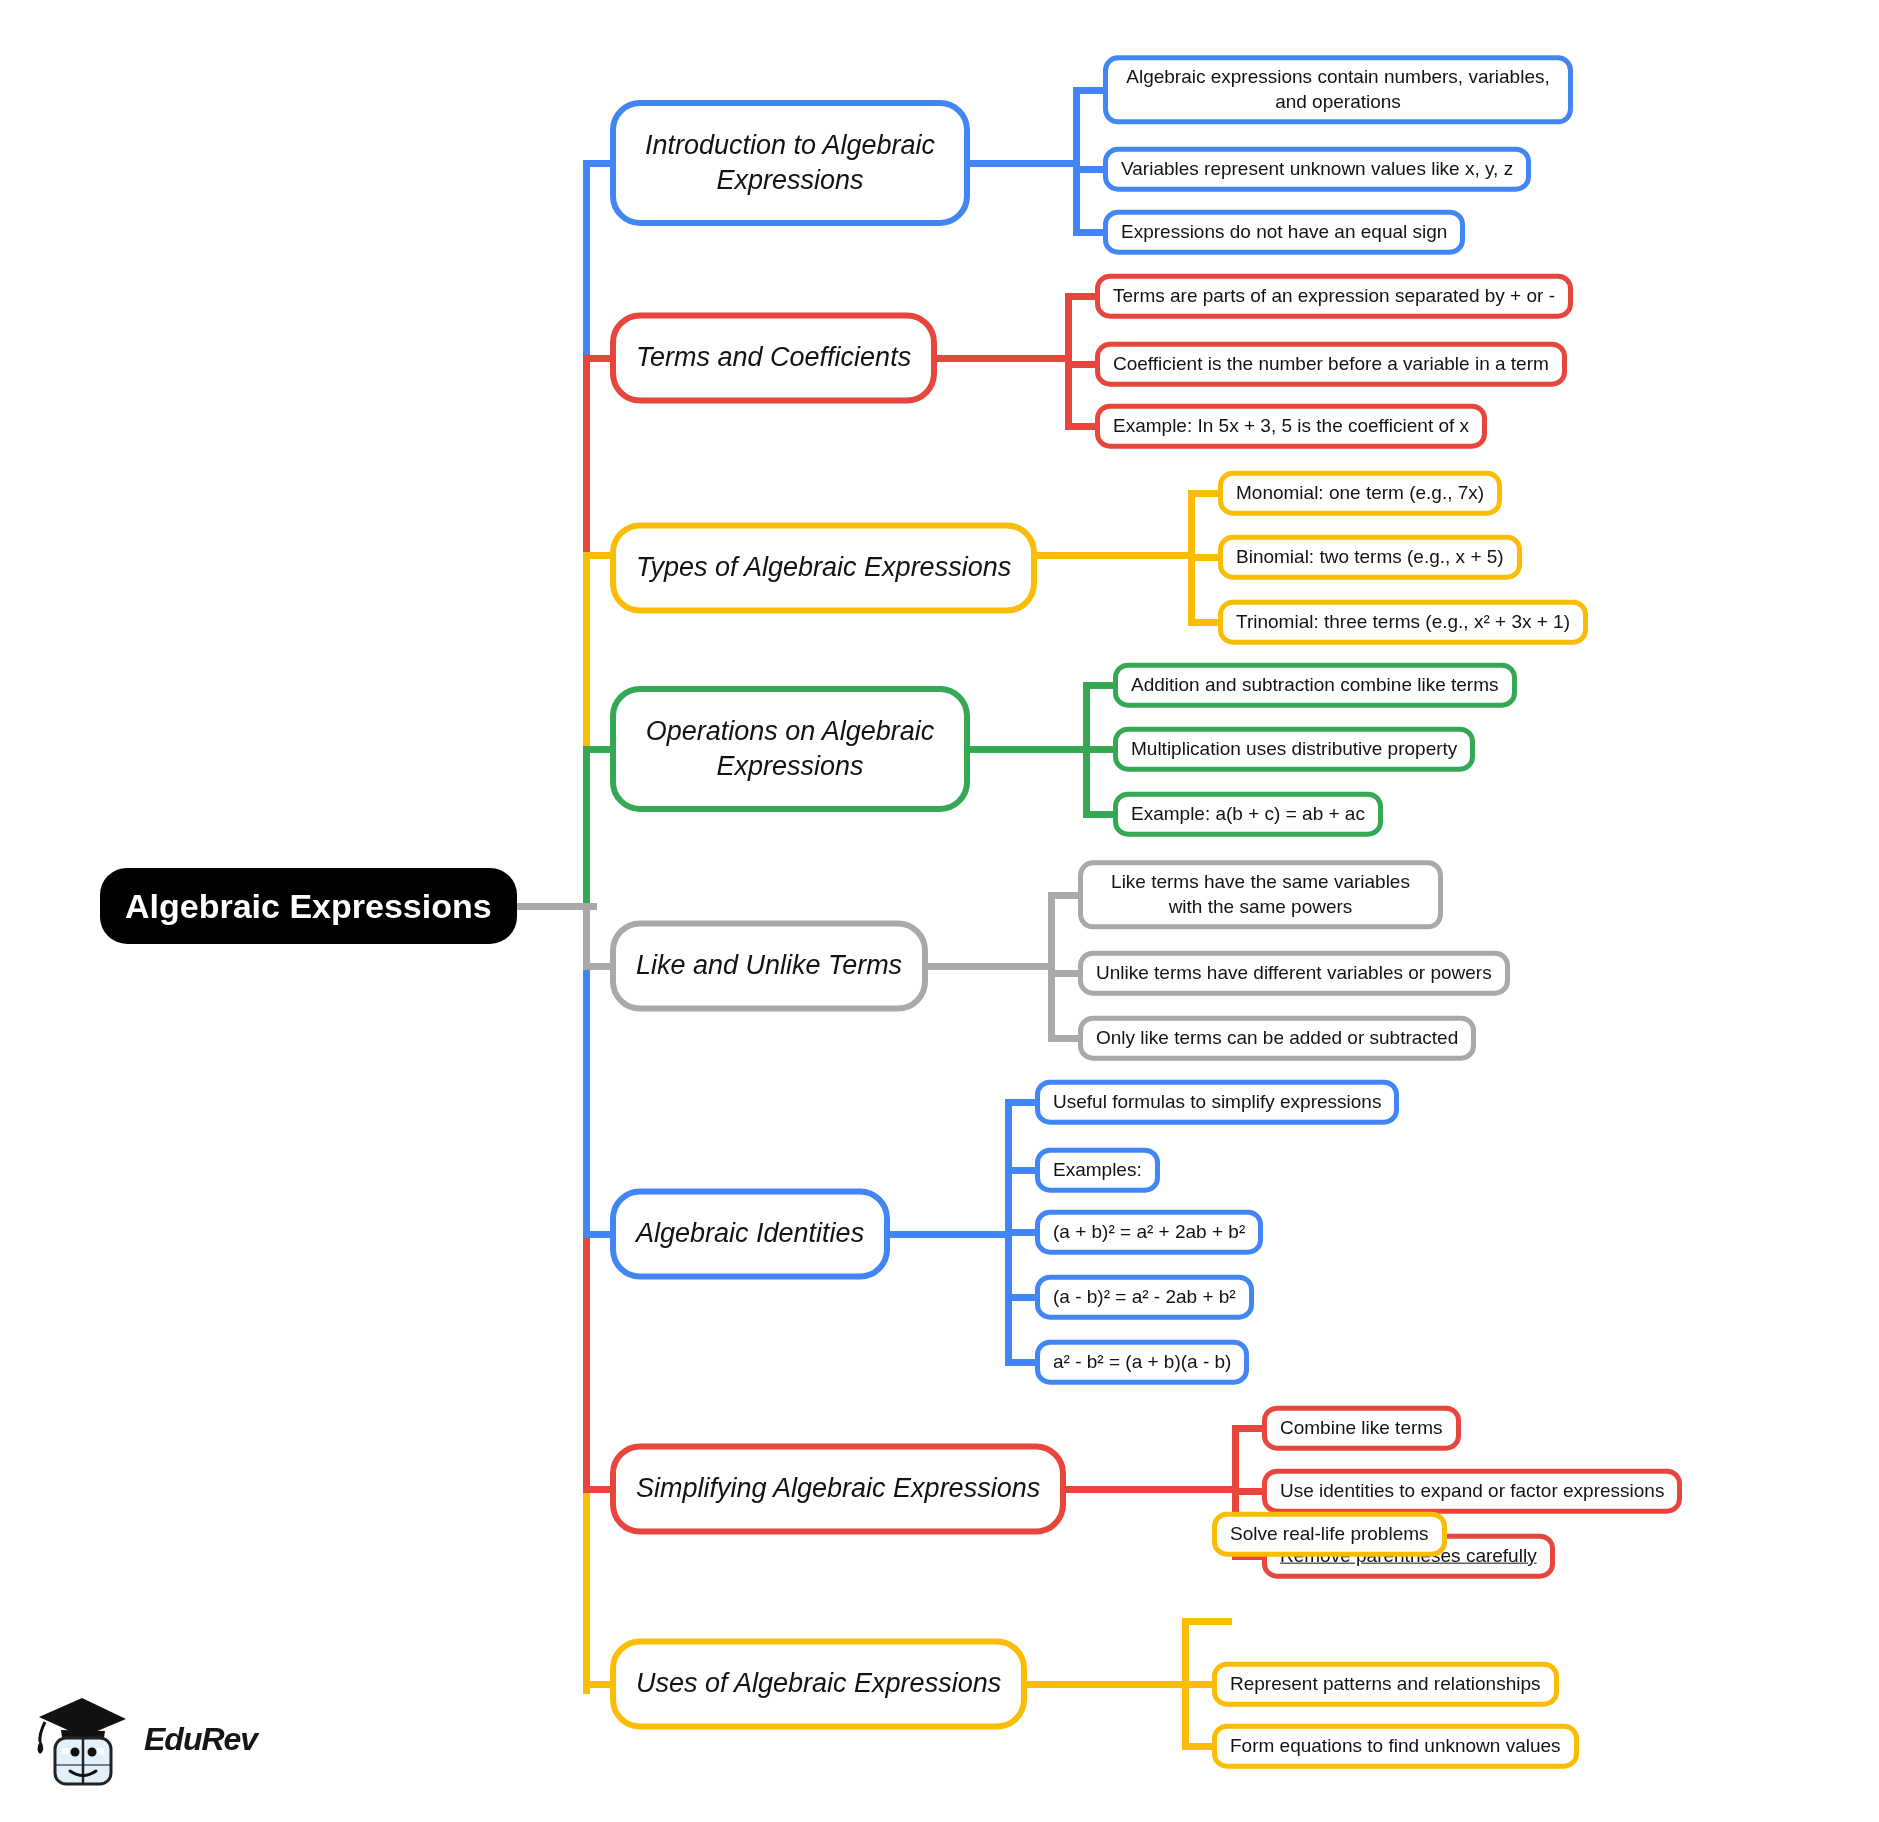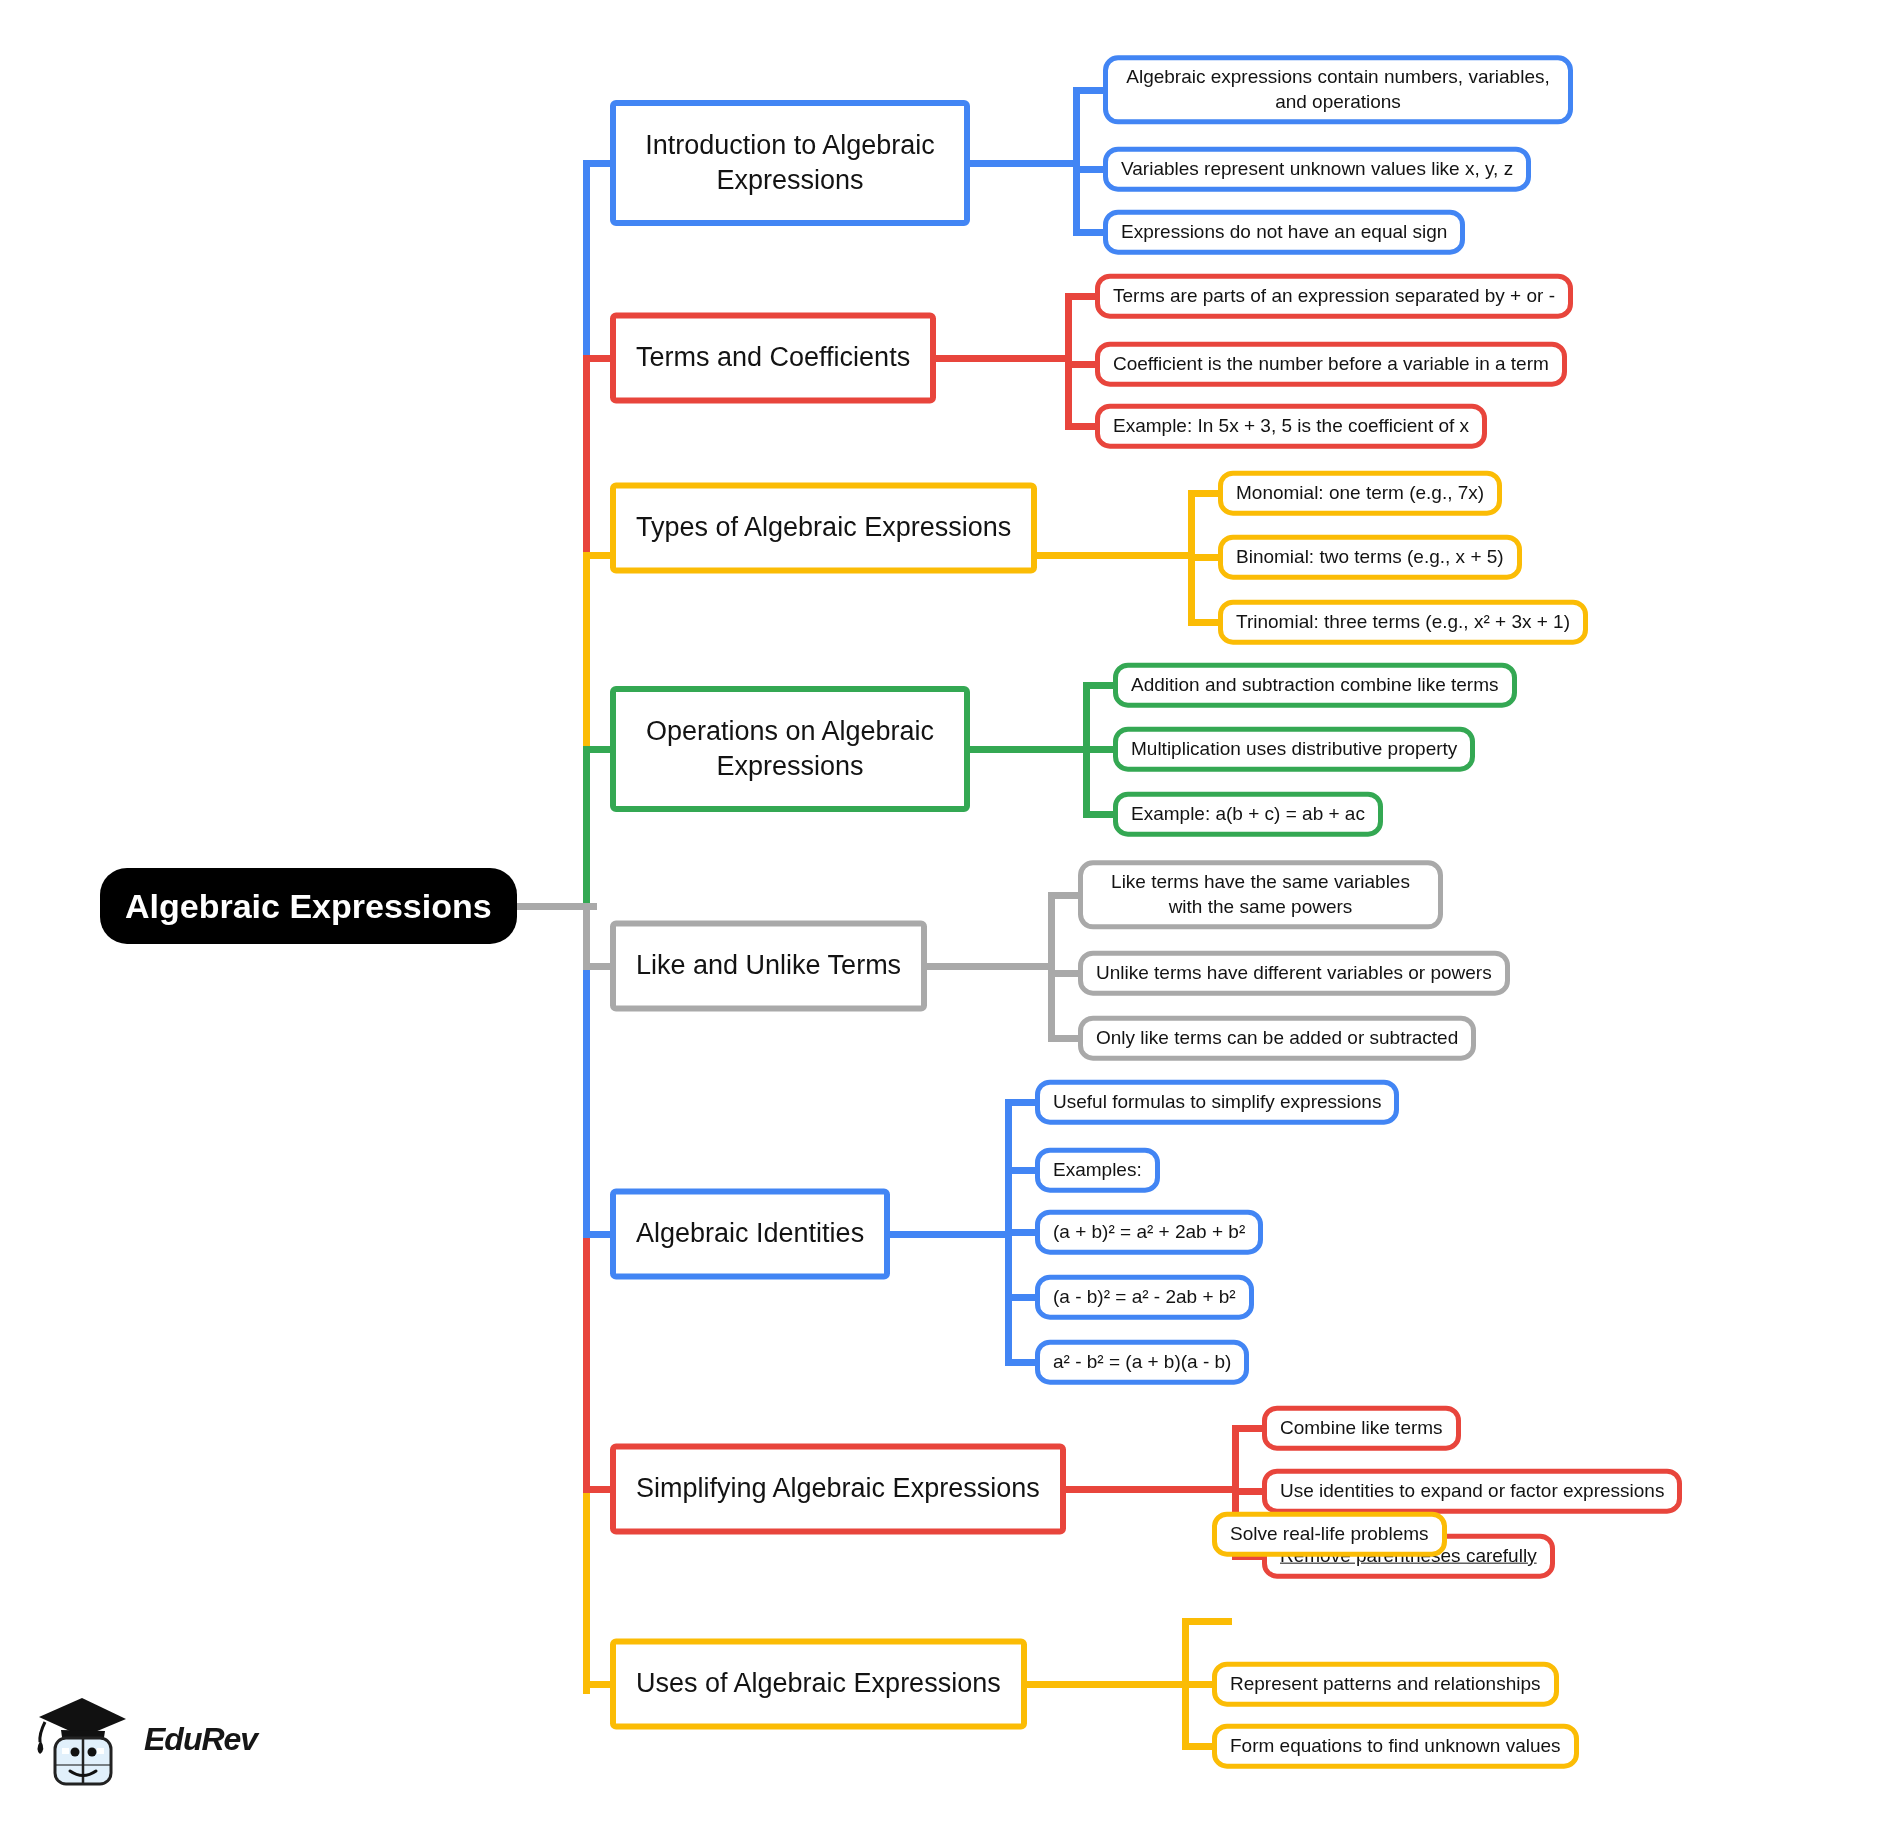--- a/index.html
+++ b/index.html
@@ -11,22 +11,22 @@
     font-family:"Liberation Sans","DejaVu Sans",sans-serif;
     overflow:hidden;
   }
   .line{position:absolute;z-index:1;}
   .bnode,.leaf,#root-node{
     position:absolute;z-index:2;background:#ffffff;
     transform:translateY(-50%);
     white-space:nowrap;color:#131313;box-sizing:border-box;
   }
   .bnode{
-    border:6px solid #000;border-radius:6px;
-    font-size:27px;line-height:1.3;padding:22px 20px;text-align:center;
+    border:6px solid #000;border-radius:30px;
+    font-size:27px;line-height:1.3;padding:22px 20px;text-align:center;font-style:italic;
   }
   .leaf{
     border:5px solid #000;border-radius:15px;
     font-size:19px;line-height:1.3;padding:5px 13px;text-align:center;
   }
   #root-node{
     left:100px;top:906px;
     background:#000000;color:#ffffff;
     font-weight:bold;font-size:34px;line-height:1.3;
     padding:16px 25px;border-radius:27px;
@@ -95,21 +95,21 @@
     <div class="bnode" style="border-color: rgb(232, 69, 60); left: 610px; top: 358px;">Terms and Coefficients</div>
     <div class="line" style="left: 583px; top: 552px; width: 67px; height: 7px; background: rgb(251, 188, 5);"></div>
     <div class="line" style="left: 670px; top: 552px; width: 525px; height: 7px; background: rgb(251, 188, 5);"></div>
     <div class="line" style="left: 1188px; top: 490px; width: 7px; height: 136px; background: rgb(251, 188, 5);"></div>
     <div class="line" style="left: 1188px; top: 490px; width: 50px; height: 7px; background: rgb(251, 188, 5);"></div>
     <div class="leaf" style="border-color: rgb(251, 188, 5); left: 1218px; top: 493px;">Monomial: one term (e.g., 7x)</div>
     <div class="line" style="left: 1188px; top: 554px; width: 50px; height: 7px; background: rgb(251, 188, 5);"></div>
     <div class="leaf" style="border-color: rgb(251, 188, 5); left: 1218px; top: 557px;">Binomial: two terms (e.g., x + 5)</div>
     <div class="line" style="left: 1188px; top: 619px; width: 50px; height: 7px; background: rgb(251, 188, 5);"></div>
     <div class="leaf" style="border-color: rgb(251, 188, 5); left: 1218px; top: 622px;">Trinomial: three terms (e.g., x² + 3x + 1)</div>
-    <div class="bnode" style="border-color: rgb(251, 188, 5); left: 610px; top: 528px; text-align: right;">Types of Algebraic Expressions</div>
+    <div class="bnode" style="border-color: rgb(251, 188, 5); left: 610px; top: 568px; text-align: right;">Types of Algebraic Expressions</div>
     <div class="line" style="left: 583px; top: 746px; width: 67px; height: 7px; background: rgb(52, 168, 83);"></div>
     <div class="line" style="left: 670px; top: 746px; width: 420px; height: 7px; background: rgb(52, 168, 83);"></div>
     <div class="line" style="left: 1083px; top: 682px; width: 7px; height: 136px; background: rgb(52, 168, 83);"></div>
     <div class="line" style="left: 1083px; top: 682px; width: 50px; height: 7px; background: rgb(52, 168, 83);"></div>
     <div class="leaf" style="border-color: rgb(52, 168, 83); left: 1113px; top: 685px;">Addition and subtraction combine like terms</div>
     <div class="line" style="left: 1083px; top: 746px; width: 50px; height: 7px; background: rgb(52, 168, 83);"></div>
     <div class="leaf" style="border-color: rgb(52, 168, 83); left: 1113px; top: 749px;">Multiplication uses distributive property</div>
     <div class="line" style="left: 1083px; top: 811px; width: 50px; height: 7px; background: rgb(52, 168, 83);"></div>
     <div class="leaf" style="border-color: rgb(52, 168, 83); left: 1113px; top: 814px;">Example: a(b + c) = ab + ac</div>
     <div class="bnode" style="border-color: rgb(52, 168, 83); left: 610px; top: 749px; width: 360px; white-space: normal;">Operations on Algebraic Expressions</div>

